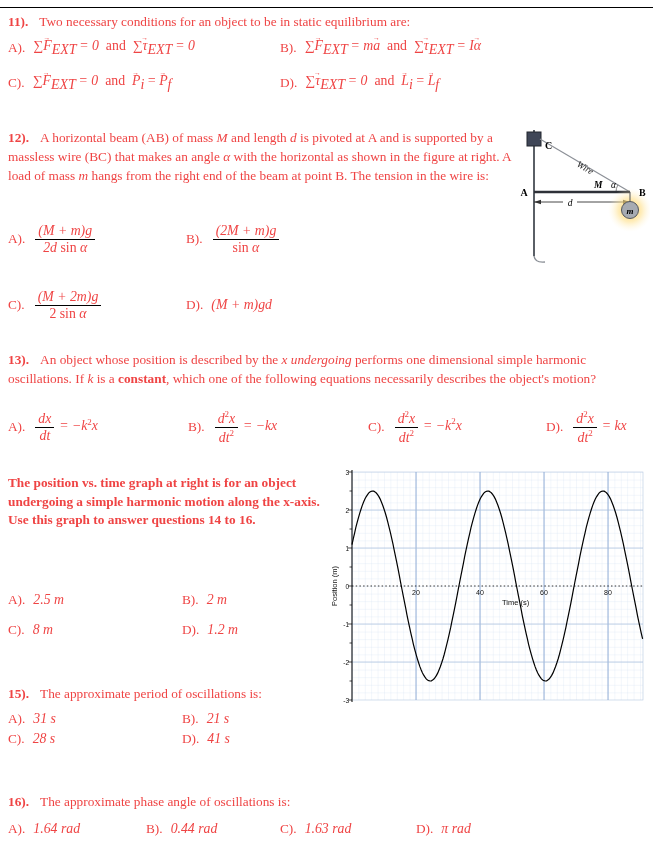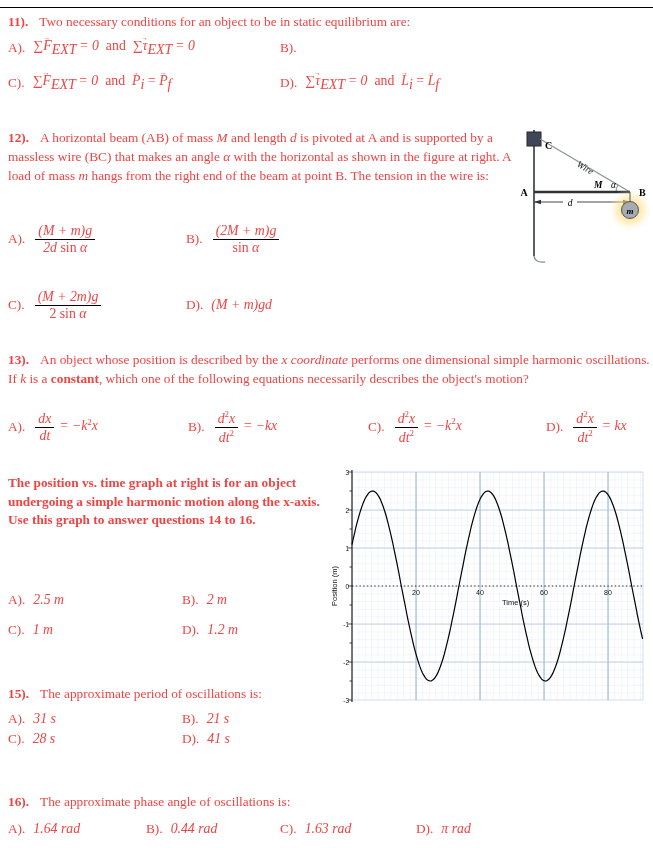--- a/index.html
+++ b/index.html
@@ -34,20 +34,21 @@
 
   <div class="q" style="top:12px;left:8px;right:6px;">
     <span class="qnum">11).</span><span>Two necessary conditions for an object to be in static equilibrium are:</span>
   </div>
   <div class="opt" style="top:34px;left:8px;height:28px;">
     <span class="lab">A).</span>
     <span class="math">∑<span class="vec">F</span><sub><i>EXT</i></sub> <i>= 0</i> and ∑<span class="vec">τ</span><sub><i>EXT</i></sub> <i>= 0</i></span>
   </div>
   <div class="opt" style="top:34px;left:280px;height:28px;">
     <span class="lab">B).</span>
+    <span class="math">∑<span class="vec">F</span><sub><i>EXT</i></sub> <i>= m</i><span class="vec">a</span> and ∑<span class="vec">τ</span><sub><i>EXT</i></sub> <i>= I</i><span class="vec">α</span></span>
   </div>
   <div class="opt" style="top:69px;left:8px;height:28px;">
     <span class="lab">C).</span>
     <span class="math">∑<span class="vec">F</span><sub><i>EXT</i></sub> <i>= 0</i> and <span class="vec">P</span><sub><i>i</i></sub> <i>=</i> <span class="vec">P</span><sub><i>f</i></sub></span>
   </div>
   <div class="opt" style="top:69px;left:280px;height:28px;">
     <span class="lab">D).</span>
     <span class="math">∑<span class="vec">τ</span><sub><i>EXT</i></sub> <i>= 0</i> and <span class="vec">L</span><sub><i>i</i></sub> <i>=</i> <span class="vec">L</span><sub><i>f</i></sub></span>
   </div>
 
@@ -109,21 +110,21 @@
           <span class="num"><i>(M + 2m)g</i></span>
           <span class="den">2 sin <i>α</i></span>
         </span></span>
   </div>
   <div class="opt" style="top:282px;left:186px;height:46px;">
     <span class="lab">D).</span>
     <span class="math"><i>(M + m)gd</i></span>
   </div>
 
   <div class="q" style="top:350px;left:8px;width:642px;">
-    <span class="qnum">13).</span><span>An object whose position is described by the <i>x coordinate</i> performs one dimensional simple harmonic oscillations. If <i>k</i> is a <b>constant</b>, which one of the following equations necessarily describes the object's motion?</span>
+    <span class="qnum">13).</span><span>An object whose position is described by the <i>x undergoing</i> performs one dimensional simple harmonic oscillations. If <i>k</i> is a <b>constant</b>, which one of the following equations necessarily describes the object's motion?</span>
   </div>
   <div class="opt" style="top:402px;left:8px;height:50px;">
     <span class="lab">A).</span>
     <span class="math"><span class="frac">
           <span class="num"><i>dx</i></span>
           <span class="den"><i>dt</i></span>
         </span><i> = −k</i><sup>2</sup><i>x</i></span>
   </div>
   <div class="opt" style="top:402px;left:188px;height:50px;">
     <span class="lab">B).</span>
@@ -208,21 +209,21 @@
   <div class="opt" style="top:592px;left:8px;">
     <span class="lab">A).</span>
     <span class="math"><i>2.5 m</i></span>
   </div>
   <div class="opt" style="top:592px;left:182px;">
     <span class="lab">B).</span>
     <span class="math"><i>2 m</i></span>
   </div>
   <div class="opt" style="top:622px;left:8px;">
     <span class="lab">C).</span>
-    <span class="math"><i>1 m</i></span>
+    <span class="math"><i>8 m</i></span>
   </div>
   <div class="opt" style="top:622px;left:182px;">
     <span class="lab">D).</span>
     <span class="math"><i>1.2 m</i></span>
   </div>
 
   <div class="q" style="top:684px;left:8px;width:318px;font-family:Liberation Serif, serif;">
     <span class="qnum">15).</span><span>The approximate period of oscillations is:</span>
   </div>
   <div class="opt" style="top:711px;left:8px;">

